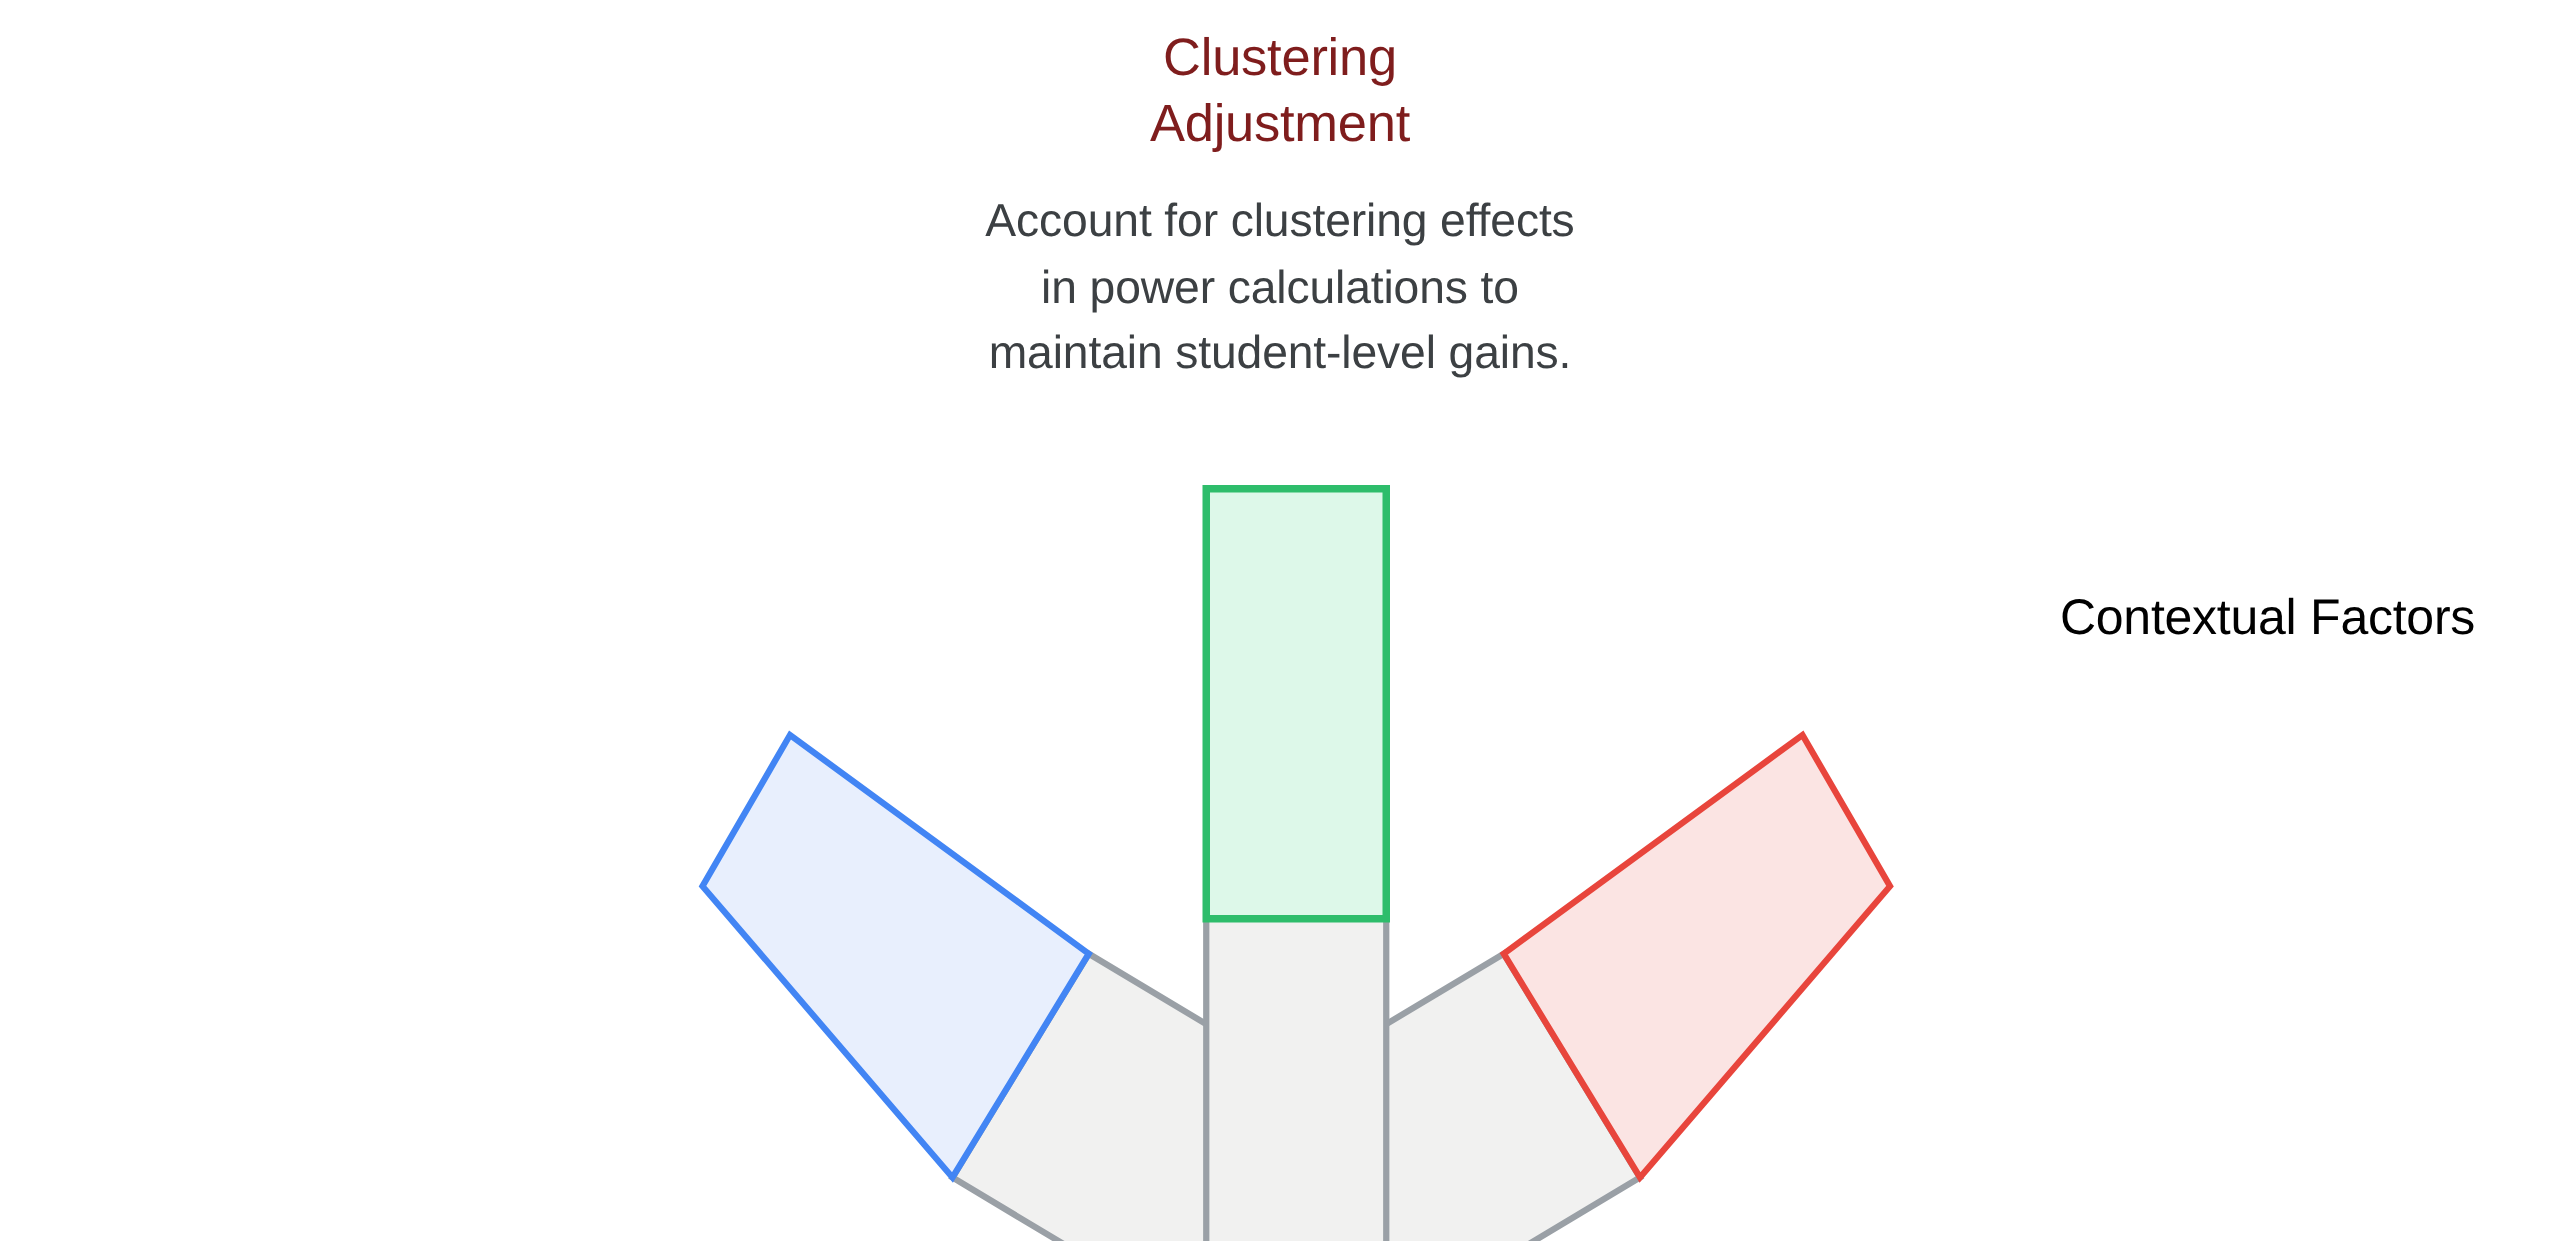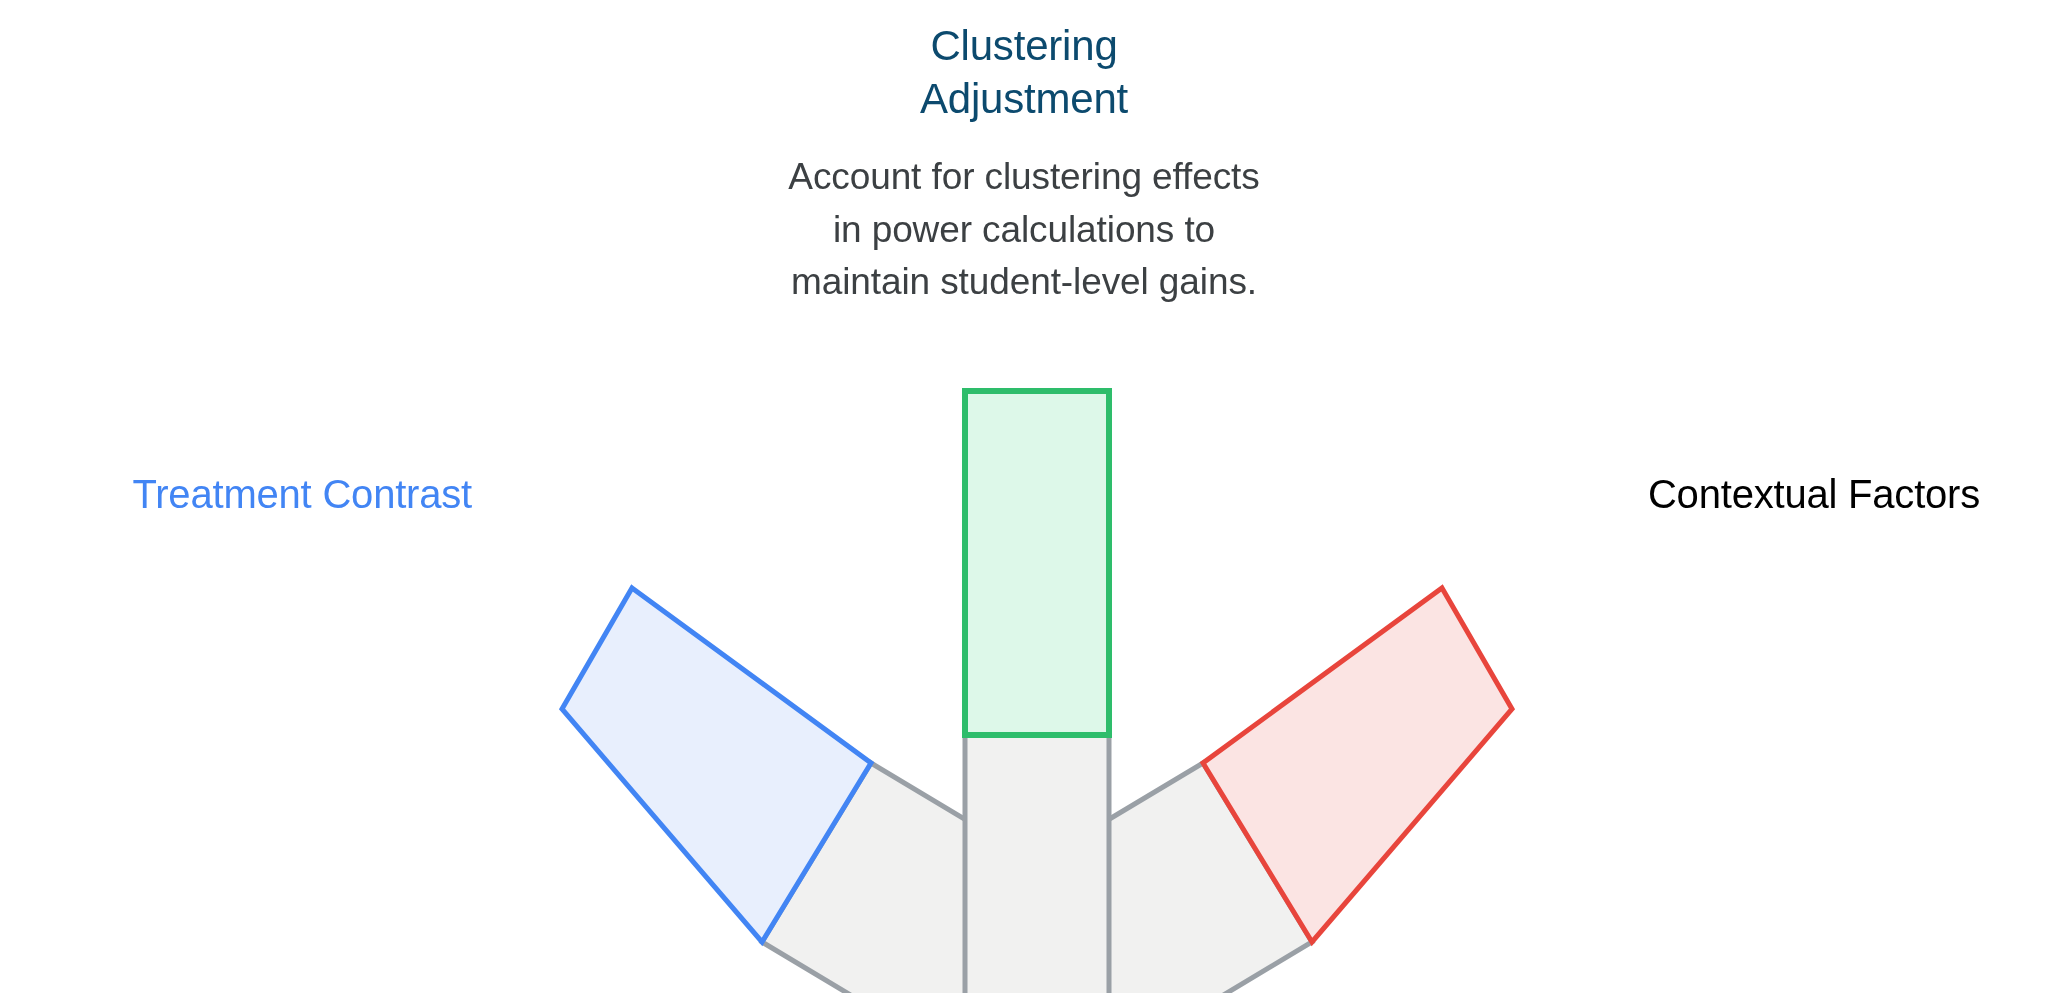--- a/index.html
+++ b/index.html
@@ -53,21 +53,21 @@
   }
 
   
   #node-clustering {
     left: 768px;
     top: 20px;
     width: 512px;
     text-align: center;
   }
   #node-clustering .node-title {
-    color: #0c4a6e;
+    color: #7f1d1d;
     font-size: 42px;
     line-height: 1.25;
   }
   #node-clustering .node-desc {
     margin-top: 26px;
     padding: 0 14px;
   }
 
   
   #node-treatment {
@@ -123,20 +123,19 @@
       <polygon points="965,391 1109,391 1109,735 965,735" fill="#ddf8e9" stroke="#2ebd6b" stroke-width="6" stroke-linejoin="miter"></polygon>
     </g>
   </svg>
 
   <div class="node-block" id="node-clustering">
     <h2 class="node-title"><span>Clustering</span><br><span>Adjustment</span></h2>
     <p class="node-desc">Account for clustering effects in power calculations to maintain student-level gains.</p>
   </div>
 
   <div class="node-block" id="node-treatment">
-    <h2 class="node-title">Treatment Contrast</h2>
   </div>
 
   <div class="node-block" id="node-contextual">
     <h2 class="node-title">Contextual Factors</h2>
   </div>
 
 </div>
 
 </body></html>

